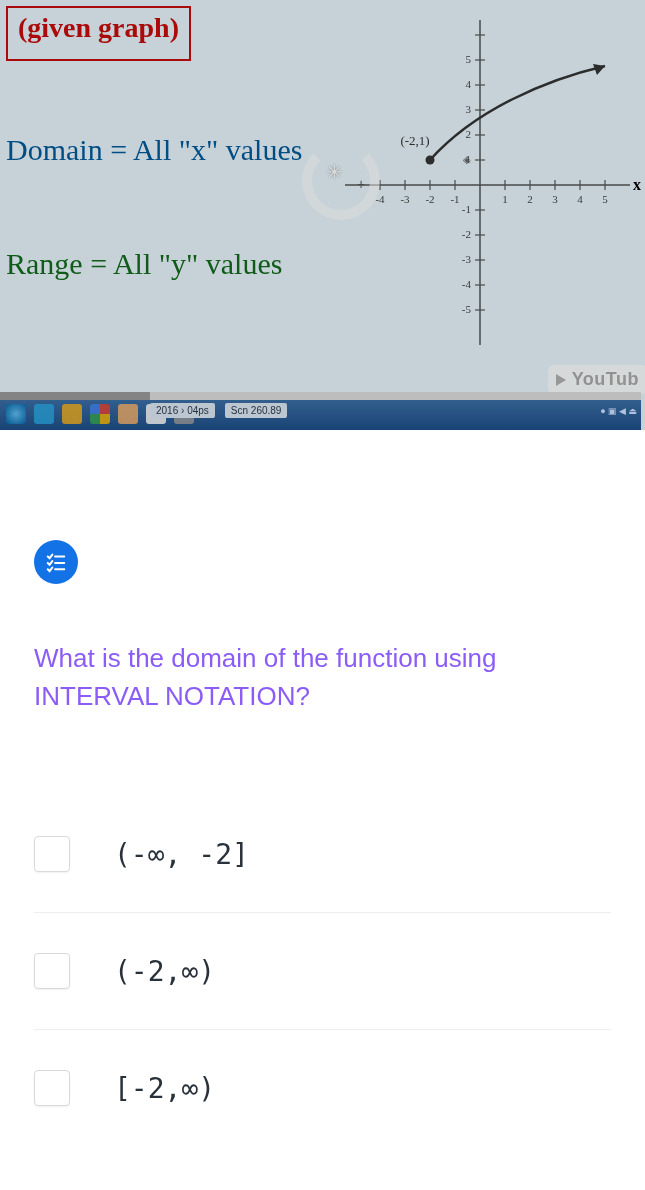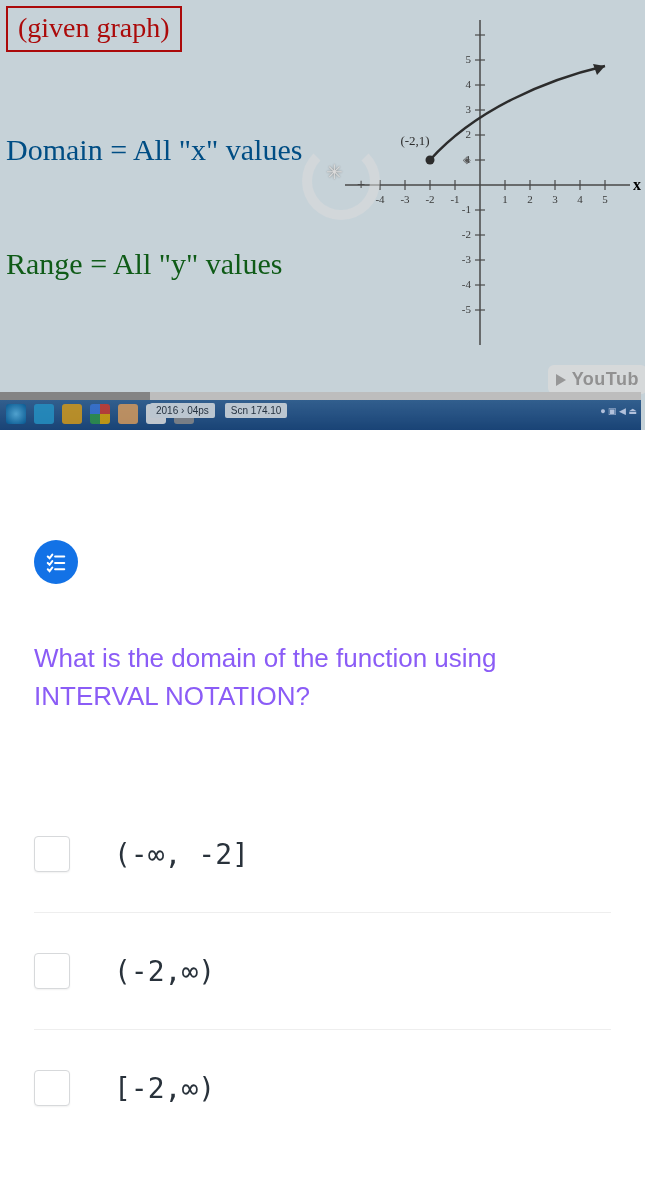--- a/index.html
+++ b/index.html
@@ -1,20 +1,20 @@
 <!DOCTYPE html>
 <html><head>
 <meta charset="utf-8">
 <style>
   * { box-sizing: border-box; margin: 0; padding: 0; }
   html, body { width: 645px; height: 1190px; font-family: Arial, Helvetica, sans-serif; background: #fff; overflow: hidden; }
 
   
   .video { position: relative; width: 645px; height: 430px; background: #e6f4fb; filter: brightness(0.86); }
-  .video .boxed { position: absolute; top: 6px; left: 6px; padding: 4px 10px 6px; border: 2px solid #c70c0c; color: #c70c0c; font-family: "Comic Sans MS", cursive; font-size: 28px; font-weight: normal; }
+  .video .boxed { position: absolute; top: 6px; left: 6px; padding: 4px 10px 15px; border: 2px solid #c70c0c; color: #c70c0c; font-family: "Comic Sans MS", cursive; font-size: 28px; font-weight: bold; }
   .video .line { position: absolute; font-family: "Comic Sans MS", cursive; font-size: 30px; }
   .line.domain { top: 133px; left: 6px; color: #005a99; }
   .line.range  { top: 247px; left: 6px; color: #126a1b; }
 
   
   .graph { position: absolute; right: 0; top: 0; width: 300px; height: 360px; }
   .graph svg { display: block; }
   .video .xlabel { position: absolute; right: 4px; top: 176px; font-family: "Comic Sans MS", cursive; font-size: 16px; font-weight: bold; }
 
   
@@ -152,21 +152,21 @@
       <div class="tico" style="background:radial-gradient(circle,#6cf,#06a)"></div>
       <div class="tico" style="background:#2aa7e0"></div>
       <div class="tico" style="background:#f2b01e"></div>
       <div class="tico" style="background:conic-gradient(#ea4335 0 90deg,#fbbc05 0 180deg,#34a853 0 270deg,#4285f4 0)"></div>
       <div class="tico" style="background:#f6b26b"></div>
       <div class="tico" style="background:#fff"></div>
       <div class="tico" style="background:#9e9e9e"></div>
     </div>
     <div class="tabarea">
       <span class="tab">2016 › 04ps</span>
-      <span class="tab">Scn 174.10</span>
+      <span class="tab">Scn 260.89</span>
     </div>
     <div class="tray">●  ▣  ◀  ⏏</div>
   </div>
 </div>
 
 <div class="quiz">
   <div class="qhead">
     <div class="qbadge">
       <svg width="22" height="22" viewBox="0 0 24 24" fill="none" stroke="#fff" stroke-width="2.2" stroke-linecap="round">
         <polyline points="3,6 5,8 8,4"></polyline>

